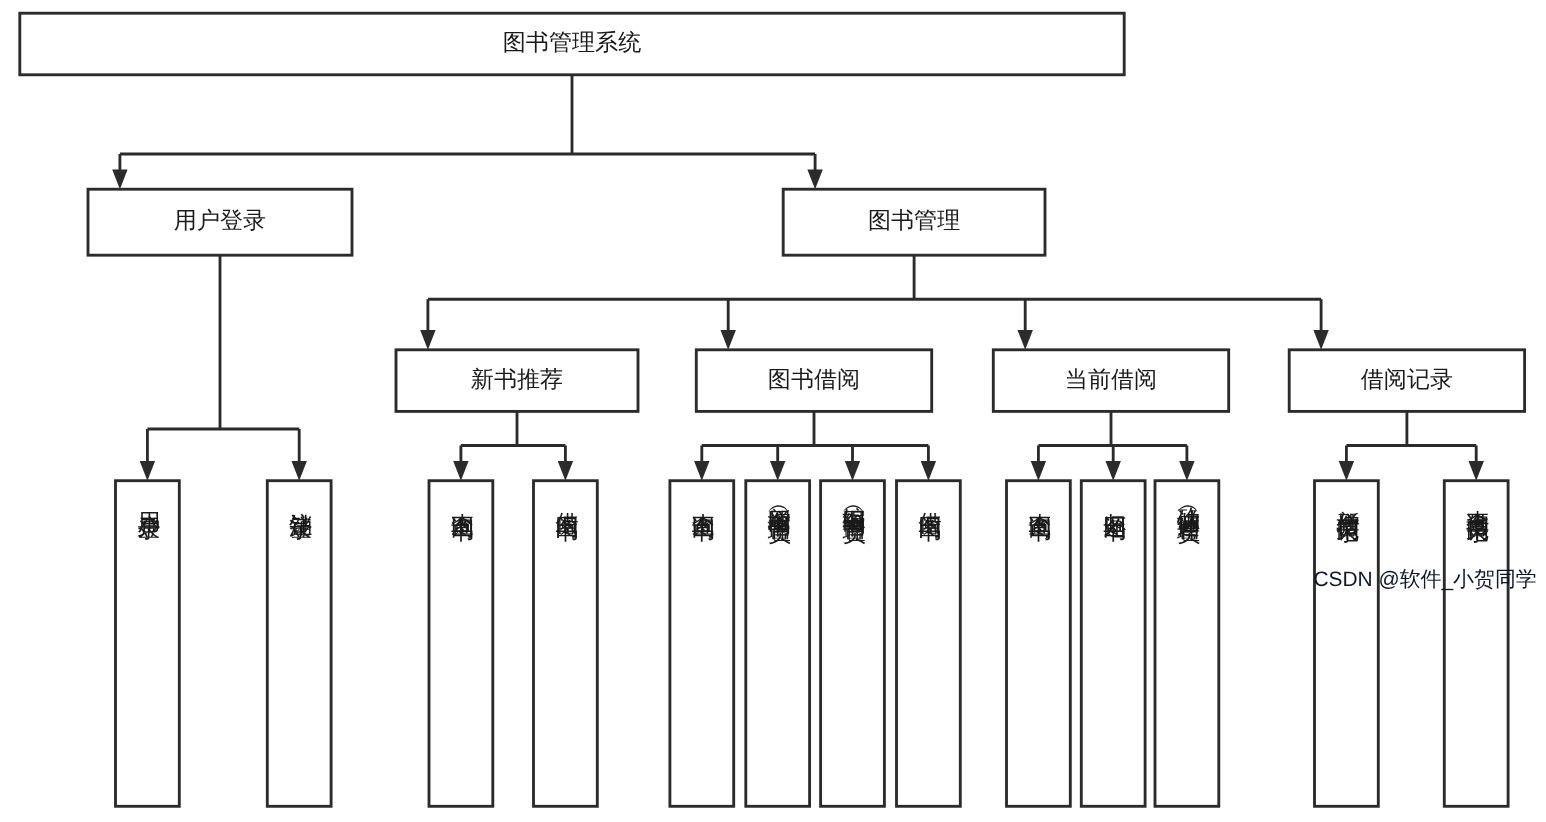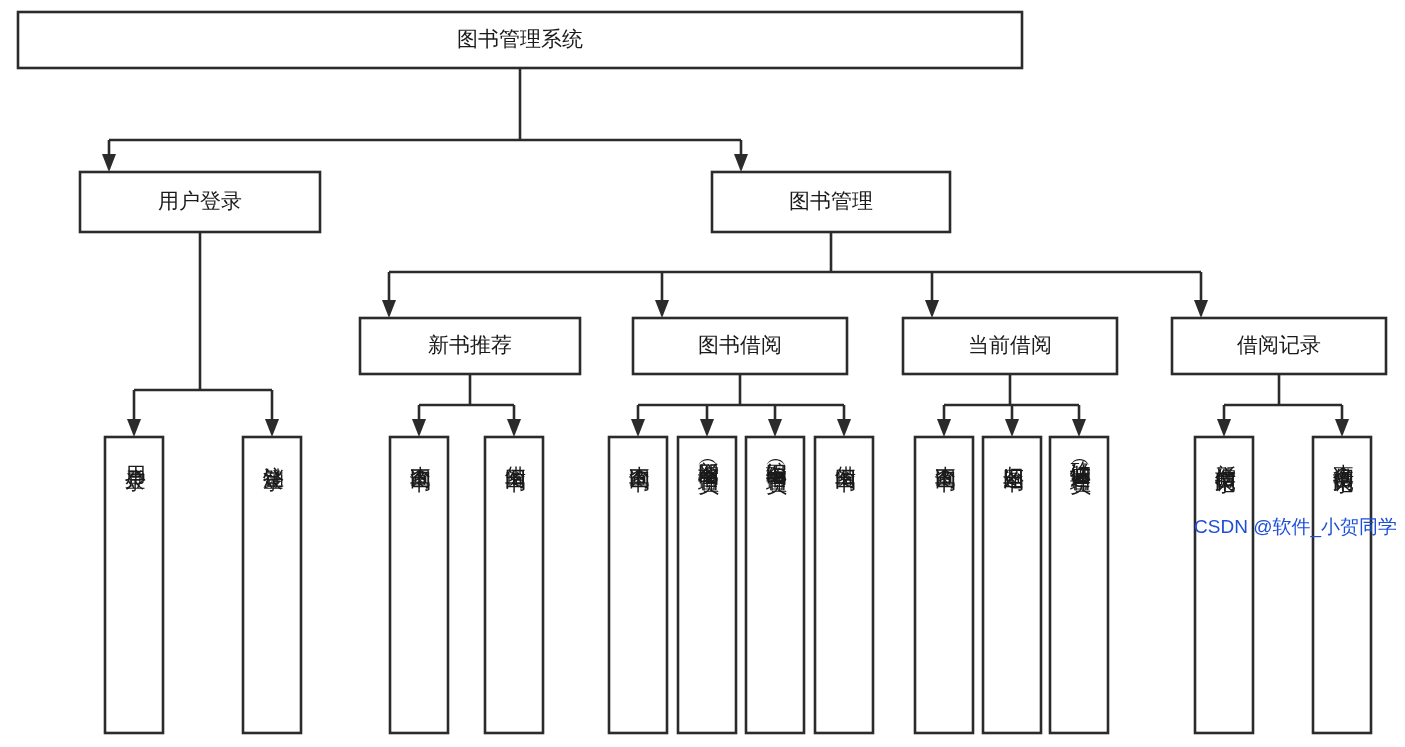--- a/index.html
+++ b/index.html
@@ -56,21 +56,21 @@
     dominant-baseline: middle;
     writing-mode: vertical-rl;
     letter-spacing: 2px;
   }
   .watermark {
     position: absolute;
     right: 8px;
     bottom: 6px;
     font-family: "Liberation Sans", "DejaVu Sans", sans-serif;
     font-size: 19px;
-    color: #1d4ed8;
+    color: #0f172a;
     white-space: nowrap;
     pointer-events: none;
   }
 </style>
 </head>
 <body>
 
 <div id="diagram-root">
   <svg id="tree-svg" viewBox="0 0 1405 747" xmlns="http://www.w3.org/2000/svg">
     <g id="connector-layer">

